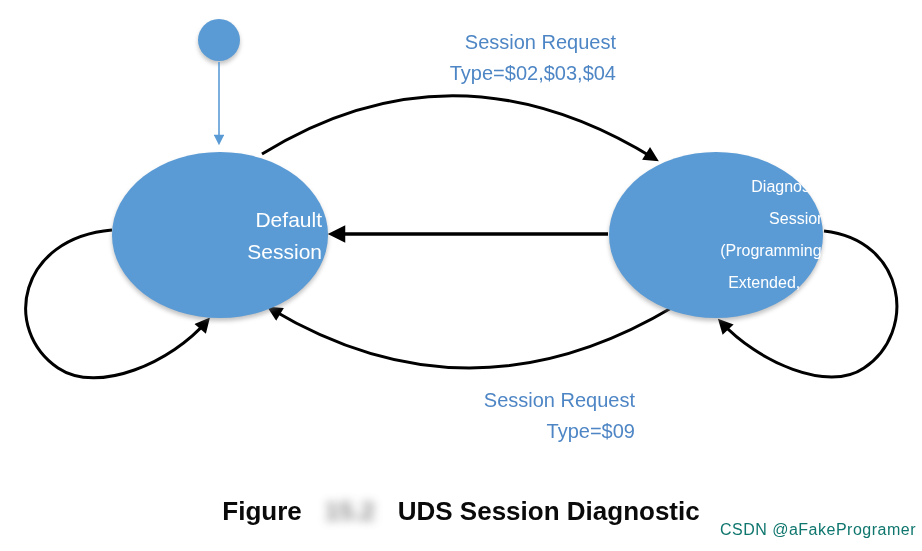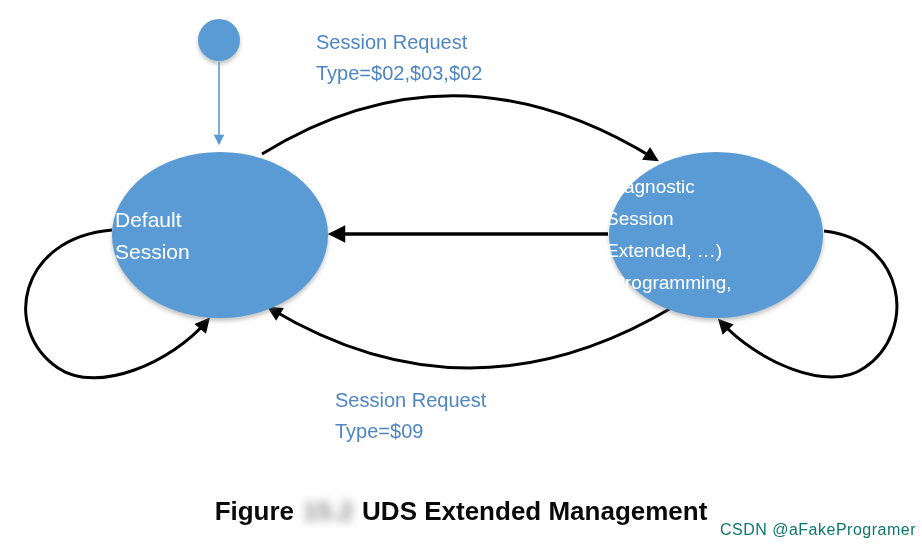--- a/index.html
+++ b/index.html
@@ -17,47 +17,48 @@
   svg.diagram-layer {
     position: absolute;
     left: 0; top: 0;
     width: 922px; height: 551px;
   }
 
   .state-shadow { filter: drop-shadow(0px 3px 2px rgba(120,120,120,0.45)); }
 
   .label {
     position: absolute;
-    text-align: left;
+    text-align: right;
     white-space: nowrap;
   }
 
   .state-label {
     color: #ffffff;
     font-size: 21px;
     line-height: 32px;
     font-weight: 400;
   }
   .state-label div { white-space: nowrap; }
 
-  .diag-label { font-size: 19px; }
+  .diag-label { font-size: 16px; }
 
   .transition-label {
     color: #4E86C5;
     font-size: 20px;
     line-height: 31px;
   }
 
   .caption {
     position: absolute;
     left: 0; top: 496px;
     width: 922px;
     display: flex;
     justify-content: center;
     align-items: flex-end;
+    gap: 14px;
     color: #0a0a0a;
     font-size: 26px;
     font-weight: 700;
   }
   .caption .blurred-num {
     color: #6a6a6a;
     filter: blur(5px);
     opacity: 0.75;
     min-width: 68px;
     text-align: center;
@@ -97,44 +98,44 @@
     <path d="M 262 154 Q 455 35 655 159" fill="none" stroke="#000000" stroke-width="3" marker-end="url(#arrow-black)"></path>
 
     <path d="M 673 307 Q 470 428 271 309" fill="none" stroke="#000000" stroke-width="3" marker-end="url(#arrow-black)"></path>
 
     <ellipse class="state-shadow" cx="220" cy="235" rx="108" ry="83" fill="#5B9BD5"></ellipse>
     <ellipse class="state-shadow" cx="716" cy="235" rx="107" ry="83" fill="#5B9BD5"></ellipse>
 
     <line x1="608" y1="234" x2="333" y2="234" stroke="#000000" stroke-width="3.5" marker-end="url(#arrow-black)"></line>
   </svg>
 
-  <div class="label state-label" style="left:115px; top:204px; width:220px;">
+  <div class="label state-label" style="left:102px; top:204px; width:220px;">
     <div>Default</div>
     <div>Session</div>
   </div>
 
   <div class="label state-label diag-label" style="left:606px; top:171px; width:220px;">
     <div>Diagnostic</div>
     <div>Session</div>
+    <div>(Programming,</div>
     <div>Extended, …)</div>
-    <div>(Programming,</div>
   </div>
 
   <div class="label transition-label" style="left:316px; top:27px; width:300px;">
     <div>Session Request</div>
-    <div>Type=$02,$03,$02</div>
+    <div>Type=$02,$03,$04</div>
   </div>
 
 
   <div class="label transition-label" style="left:335px; top:385px; width:300px;">
     <div>Session Request</div>
     <div>Type=$09</div>
   </div>
 
   <div class="caption">
     <span>Figure</span>
     <span class="blurred-num">15.2</span>
-    <span>UDS Extended Management</span>
+    <span>UDS Session Diagnostic</span>
   </div>
 
   <div class="watermark">CSDN @aFakeProgramer</div>
 
 </div>
 
 </body></html>

